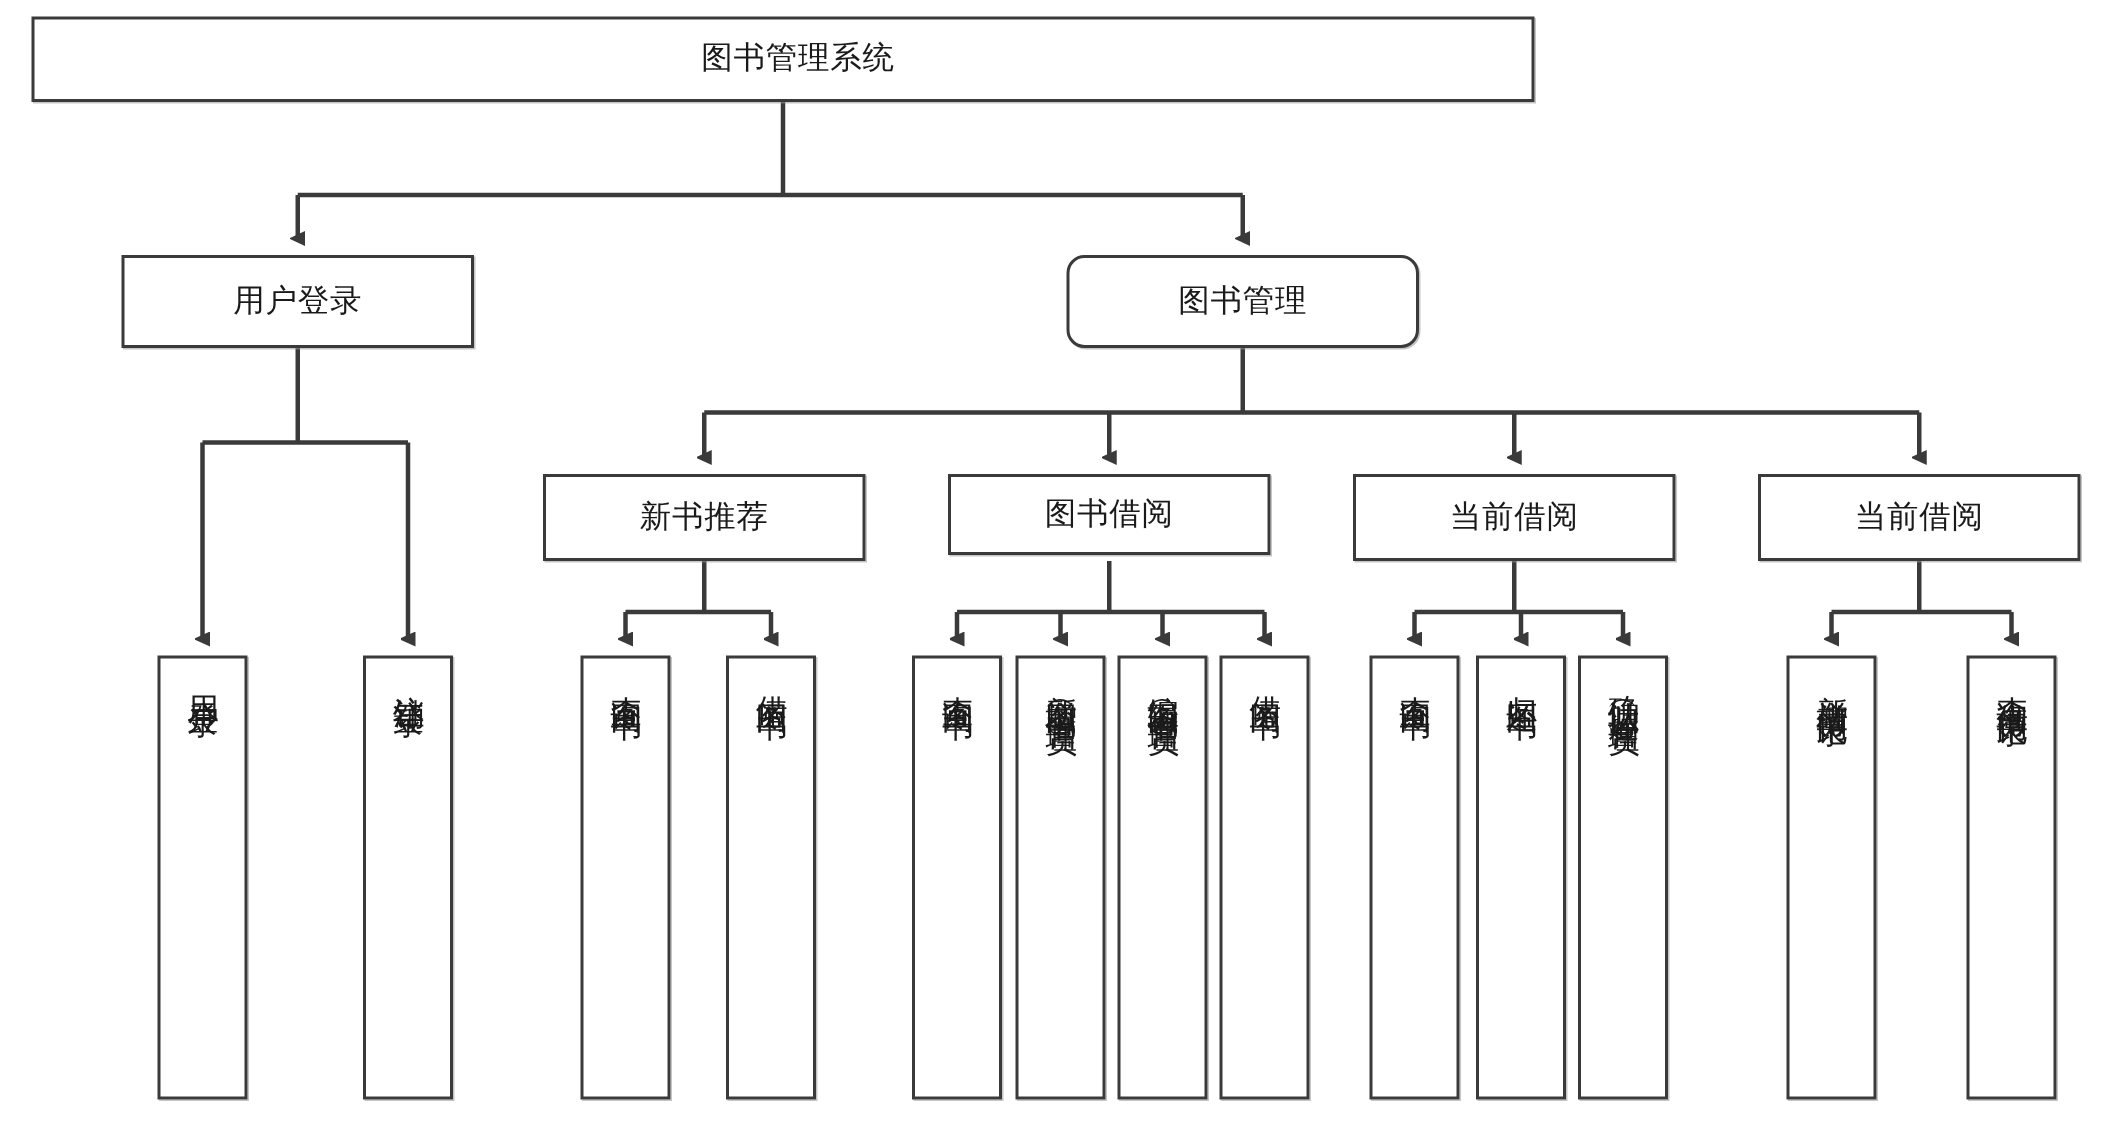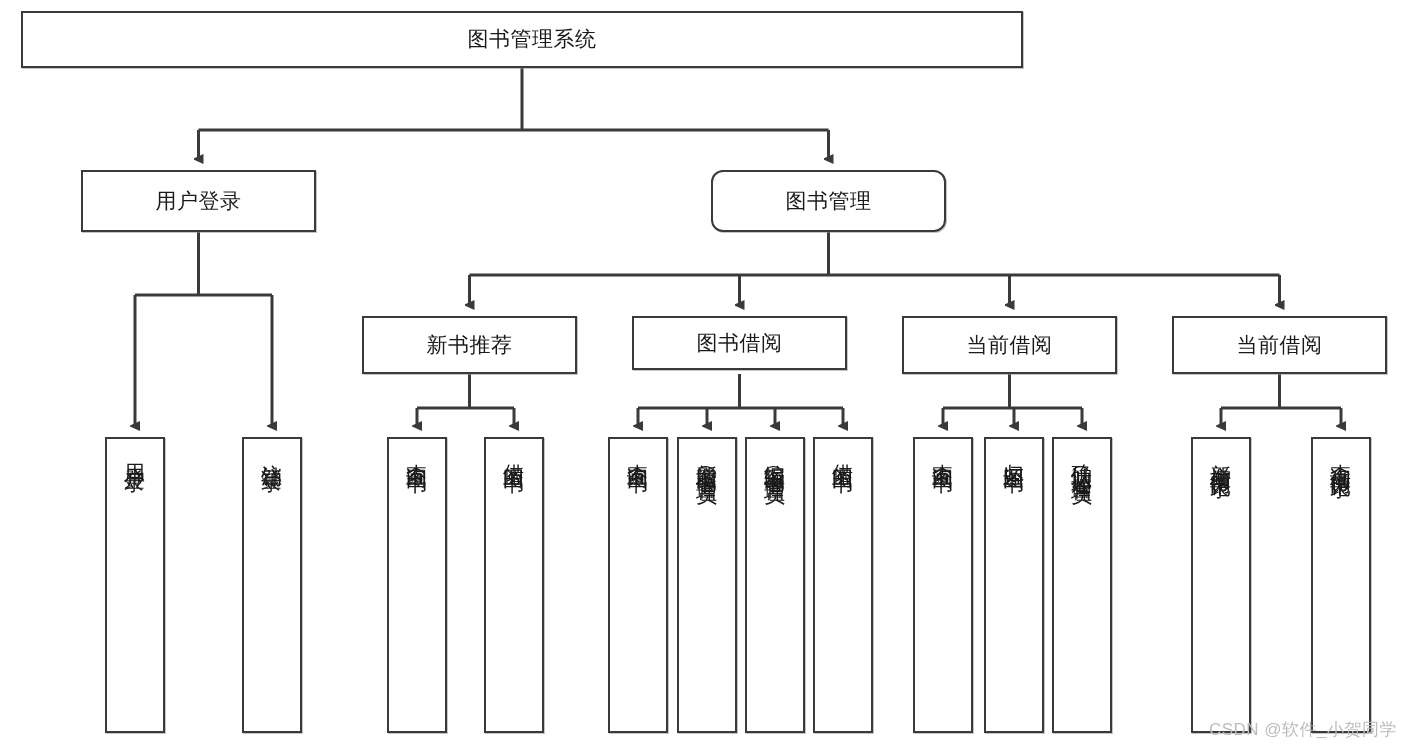--- a/index.html
+++ b/index.html
@@ -173,14 +173,13 @@
         <span class="label">确认归还（管理员）</span>
       </div>
       <div class="node vertical" style="left: 1191px; top: 437px; width: 60px; height: 296px;">
         <span class="label">新增借阅记录</span>
       </div>
       <div class="node vertical" style="left: 1311px; top: 437px; width: 60px; height: 296px;">
         <span class="label">查询借阅记录</span>
       </div>
     </div>
 
-  <div class="watermark">CSDN @软件_小贺同学</div>
 </div>
 
 </body></html>

